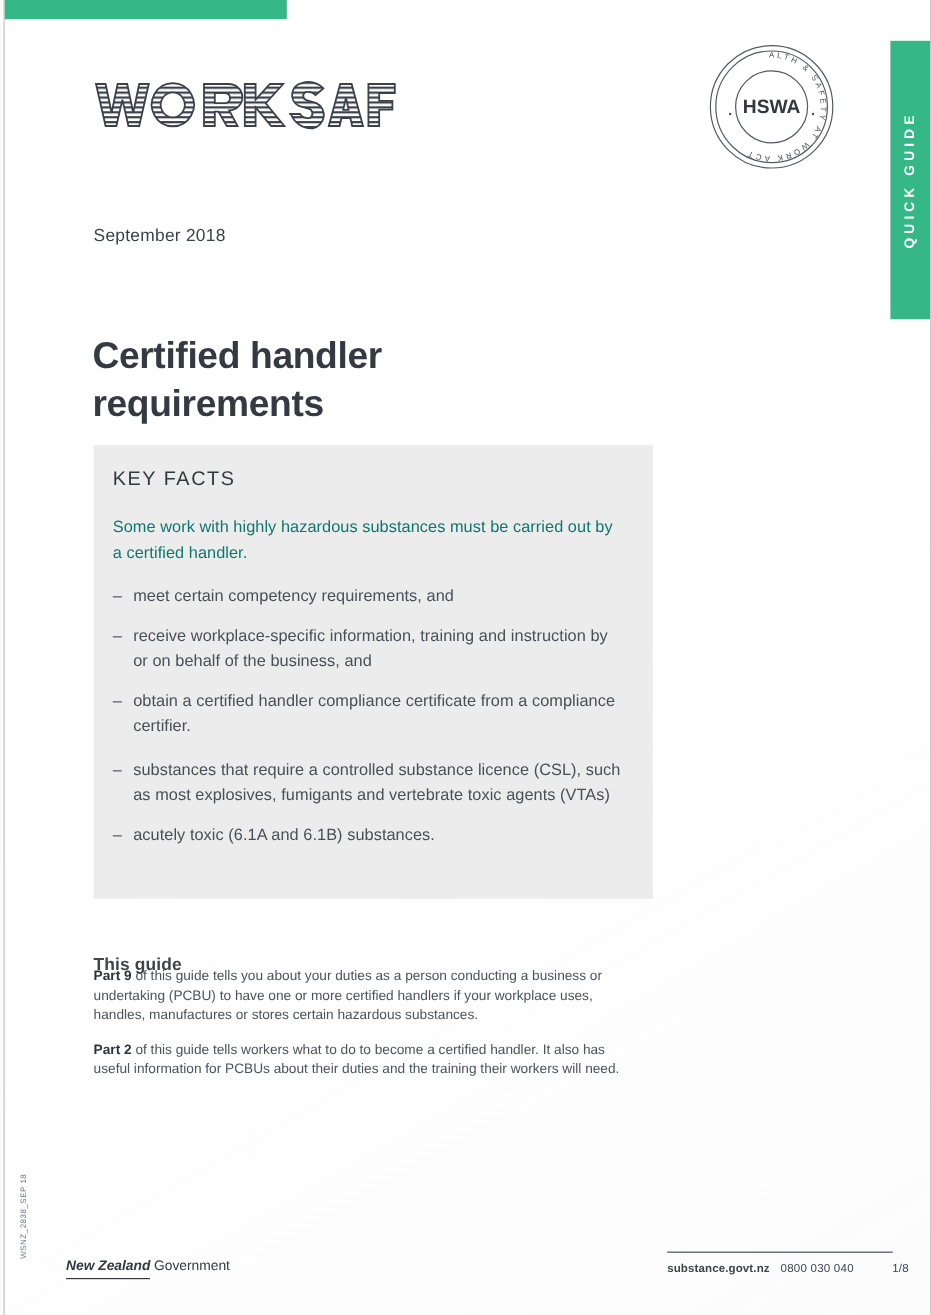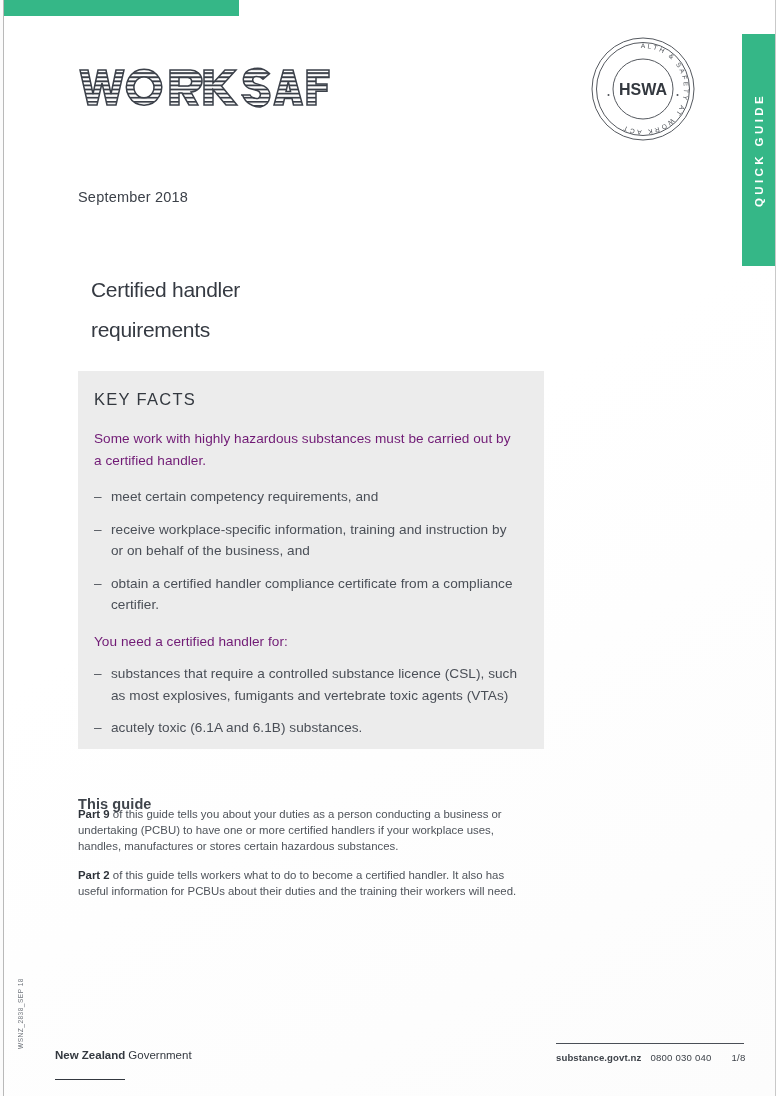--- a/index.html
+++ b/index.html
@@ -104,26 +104,26 @@
     left: 74px;
     top: 189px;
     font-size: 14.5px;
     color: #3c4149;
     letter-spacing: 0.2px;
   }
 
   
   .doc-title {
     position: absolute;
-    left: 87px;
+    left: 73px;
     top: 256px;
     width: 460px;
-    font-size: 21px;
+    font-size: 31px;
     line-height: 40px;
-    font-weight: normal;
+    font-weight: bold;
     color: #353a42;
     letter-spacing: -0.3px;
   }
 
   
   .keyfacts {
     position: absolute;
     left: 74px;
     top: 371px;
     width: 466px;
@@ -135,21 +135,21 @@
   .keyfacts-heading {
     font-size: 16.5px;
     font-weight: normal;
     color: #33383f;
     letter-spacing: 1.3px;
     margin: 0 0 19px 0;
   }
   .kf-para {
     font-size: 13.6px;
     line-height: 21.5px;
-    color: #701a75;
+    color: #0f766e;
     margin: 0 0 15px 0;
     letter-spacing: 0.05px;
   }
   .kf-para.tight { margin-bottom: 11px; }
   .kf-list {
     list-style: none;
     margin: 0 0 15px 0;
     padding: 0;
   }
   .kf-list li {
@@ -196,21 +196,21 @@
 
   
   .nz-govt {
     position: absolute;
     left: 51px;
     top: 1049px;
     font-size: 11.5px;
     color: #33383f;
     white-space: nowrap;
   }
-  .nz-govt .nz { border-bottom: 1.4px solid #33383f; padding-bottom: 18px; font-weight: 600;}
+  .nz-govt .nz { border-bottom: 1.4px solid #33383f; padding-bottom: 4px; font-weight: 600; font-style: italic;}
   .nz-govt .govt { margin-left: 3px; }
 
   .footer-rule {
     position: absolute;
     left: 552px;
     top: 1043px;
     width: 188px;
     height: 1px;
     background: #4a4f57;
   }
@@ -218,21 +218,21 @@
     position: absolute;
     left: 552px;
     top: 1052px;
     width: 200px;
     font-size: 9.6px;
     color: #3e434a;
     white-space: nowrap;
   }
   .footer-meta .site { font-weight: bold; letter-spacing: 0.1px; }
   .footer-meta .phone { margin-left: 9px; letter-spacing: 0.2px; }
-  .footer-meta .page-no { margin-left: 20px; letter-spacing: 0.2px; }
+  .footer-meta .page-no { margin-left: 32px; letter-spacing: 0.2px; }
 
   
   .doc-code {
     position: absolute;
     left: -24px;
     top: 1010px;
     width: 80px;
     transform: rotate(-90deg);
     transform-origin: center center;
     font-size: 6.6px;
@@ -306,21 +306,20 @@
 
       <p class="kf-para">Some work with highly hazardous substances must be carried out by a certified handler.</p>
 
 
       <ul class="kf-list">
         <li><span class="dash">–</span><span>meet certain competency requirements, and</span></li>
         <li><span class="dash">–</span><span>receive workplace-specific information, training and instruction by or on behalf of the business, and</span></li>
         <li><span class="dash">–</span><span>obtain a certified handler compliance certificate from a compliance certifier.</span></li>
       </ul>
 
-      <p class="kf-para tight">You need a certified handler for:</p>
 
       <ul class="kf-list">
         <li><span class="dash">–</span><span>substances that require a controlled substance licence (CSL), such as most explosives, fumigants and vertebrate toxic agents (VTAs)</span></li>
         <li><span class="dash">–</span><span>acutely toxic (6.1A and 6.1B) substances.</span></li>
       </ul>
     </section>
 
     <h3 class="guide-heading">This guide</h3>
     <div class="guide-body">
       <p class="guide-para"><b>Part 9</b><span> of this guide tells you about your duties as a person conducting a business or undertaking (PCBU) to have one or more certified handlers if your workplace uses, handles, manufactures or stores certain hazardous substances.</span></p>

